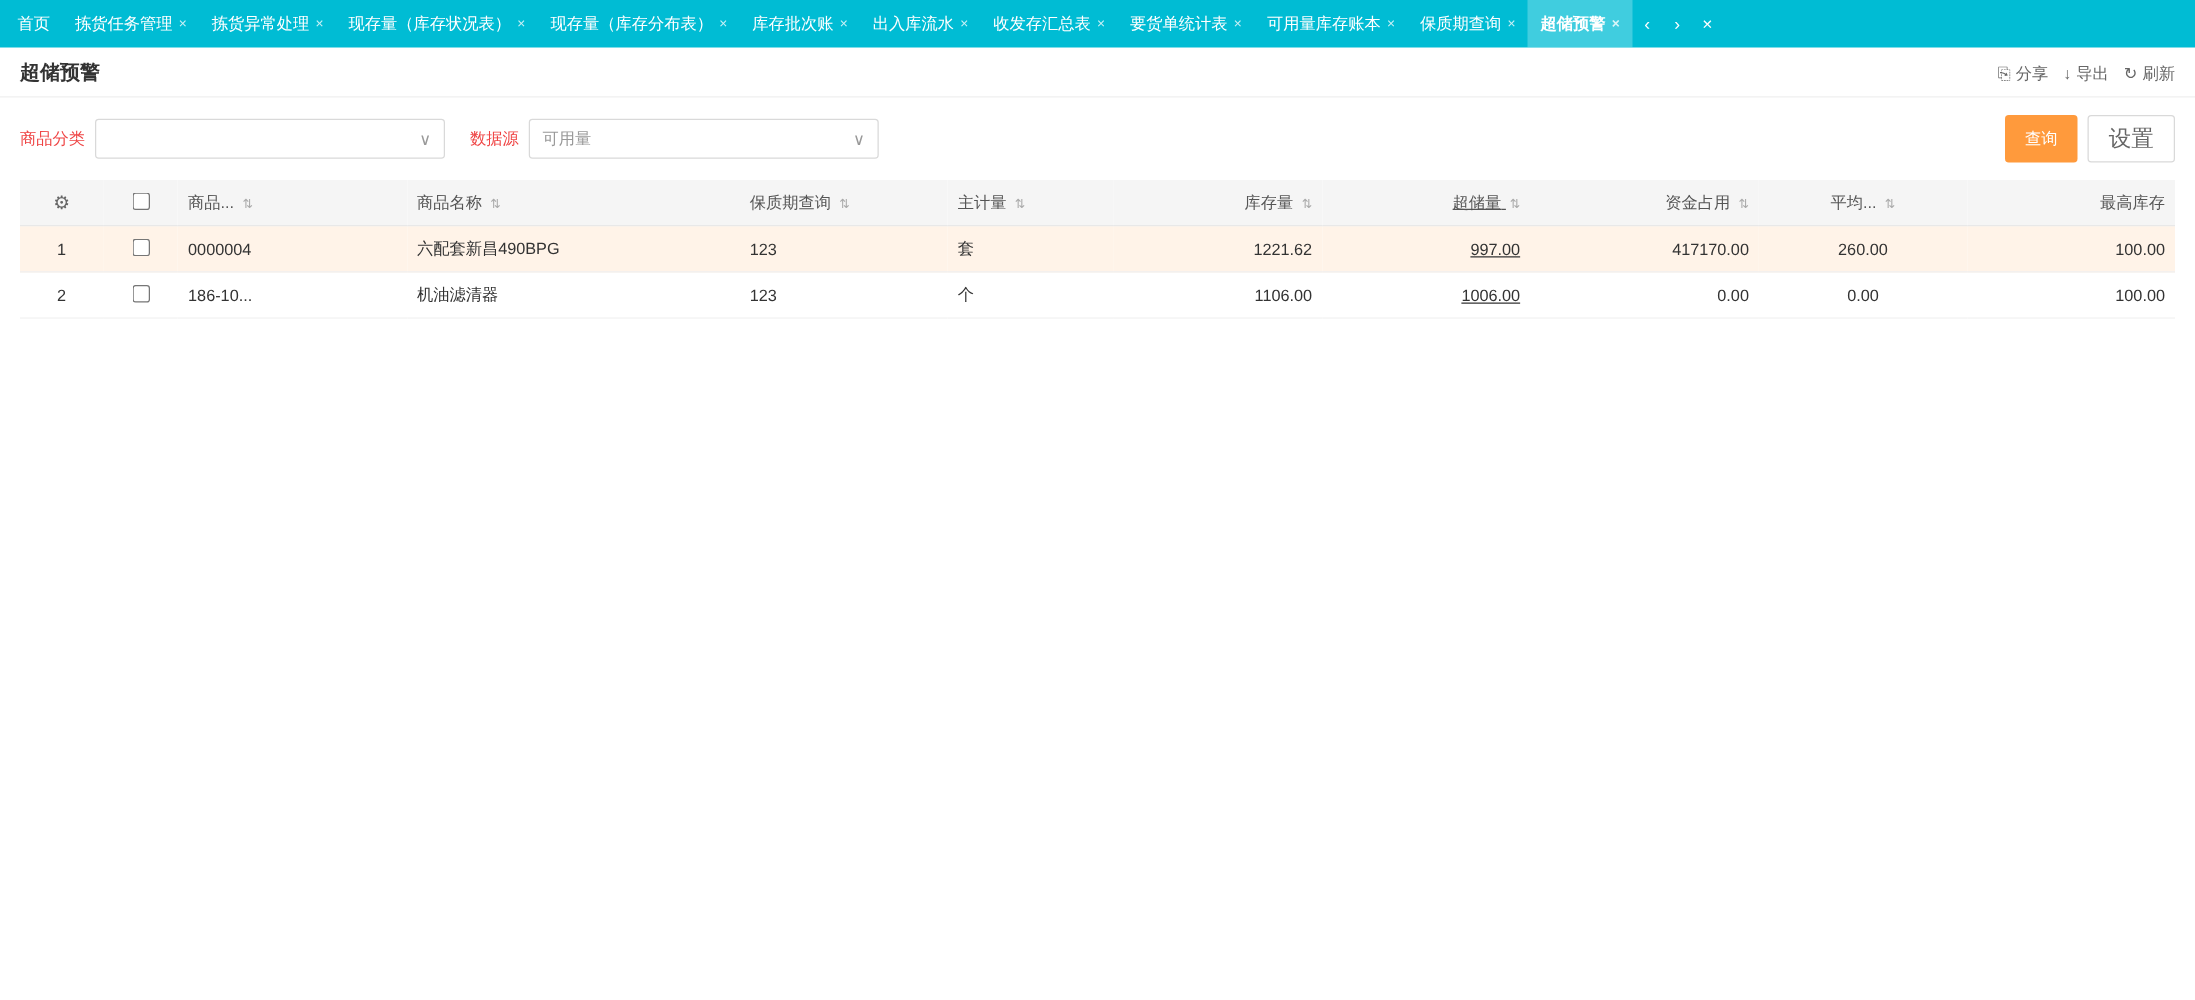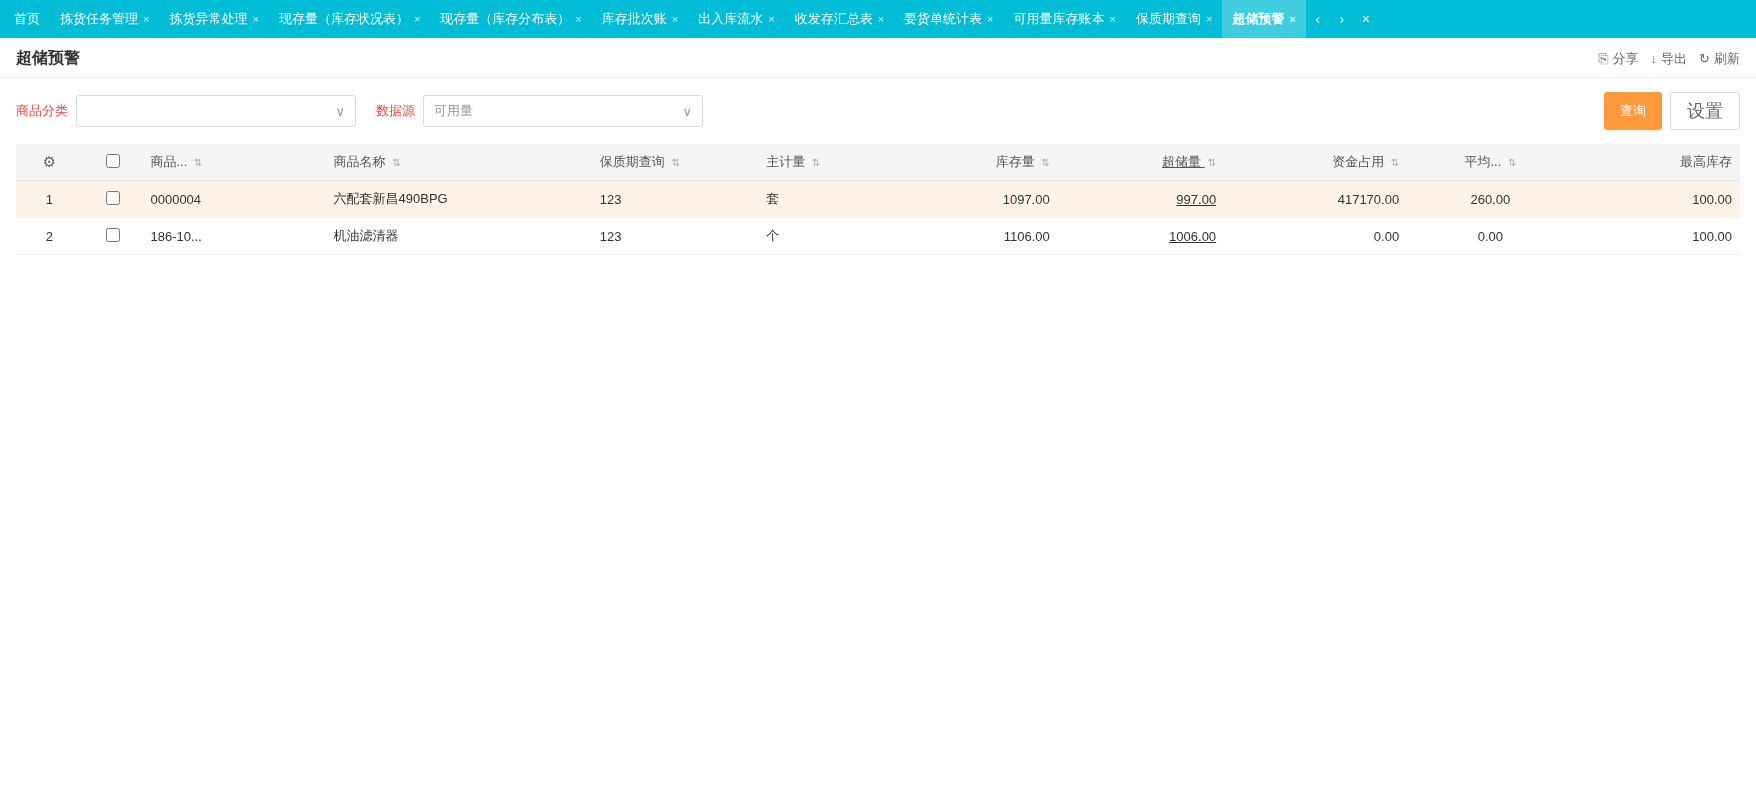--- a/index.html
+++ b/index.html
@@ -301,21 +301,21 @@
       </tr>
     </thead>
     <tbody id="table-body">
     <tr class="row-highlight">
           <td class="col-index">1</td>
           <td class="col-check"><input type="checkbox" style=""></td>
           <td class="col-code">0000004</td>
           <td class="col-name">六配套新昌490BPG</td>
           <td class="col-spec">123</td>
           <td class="col-unit">套</td>
-          <td class="col-stock">1097.00</td>
+          <td class="col-stock">1221.62</td>
           <td class="col-over">997.00</td>
           <td class="col-capital">417170.00</td>
           <td class="col-avg">260.00</td>
           <td class="col-maxstock">100.00</td>
         </tr>
         <tr>
           <td class="col-index">2</td>
           <td class="col-check"><input type="checkbox" style=""></td>
           <td class="col-code">186-10...</td>
           <td class="col-name">机油滤清器</td>

